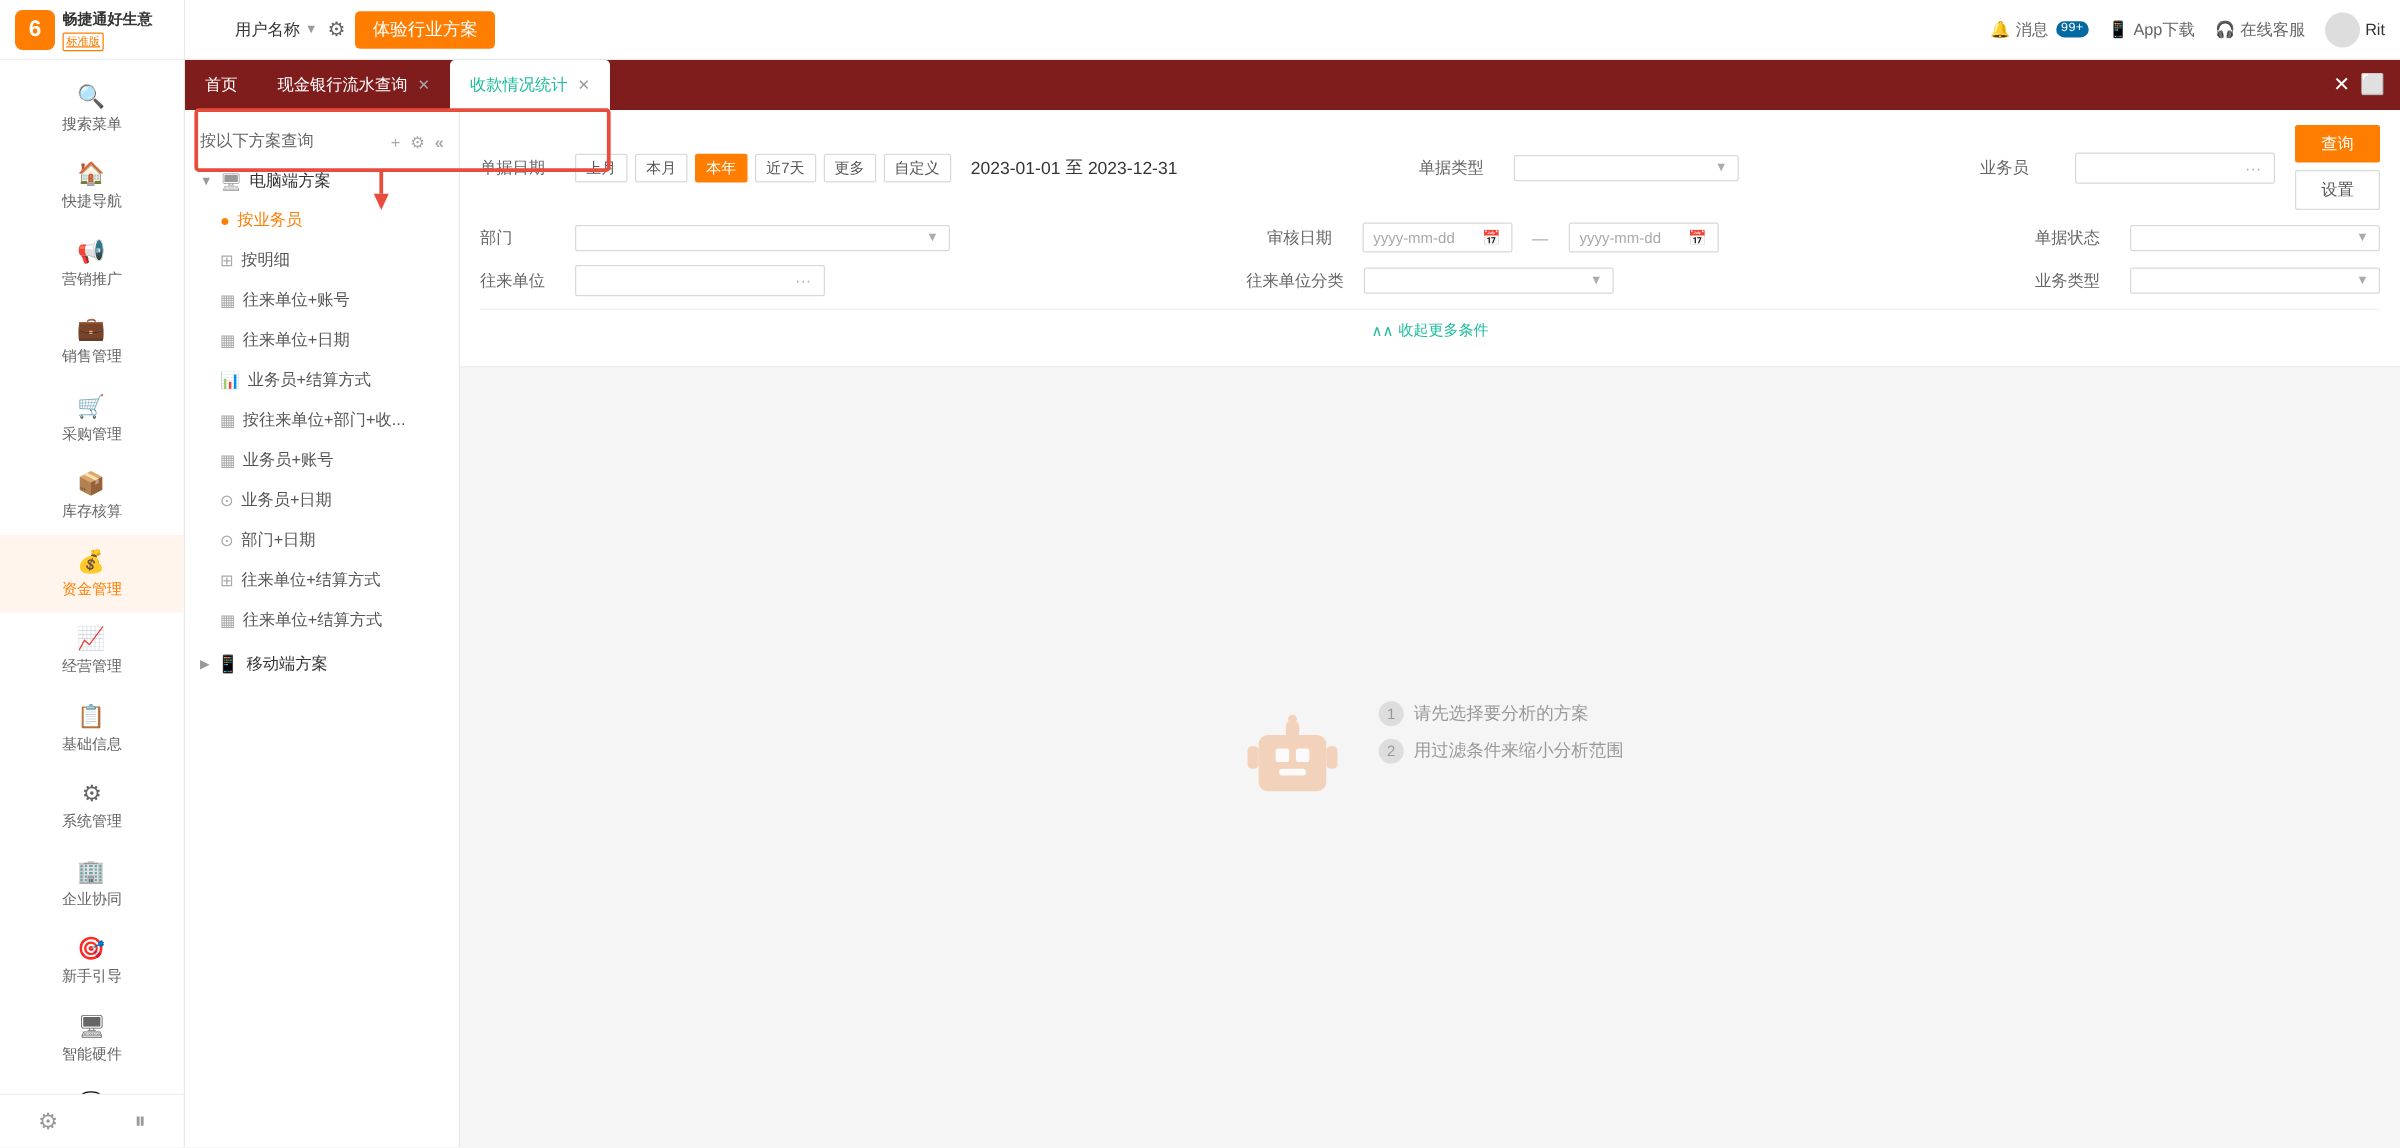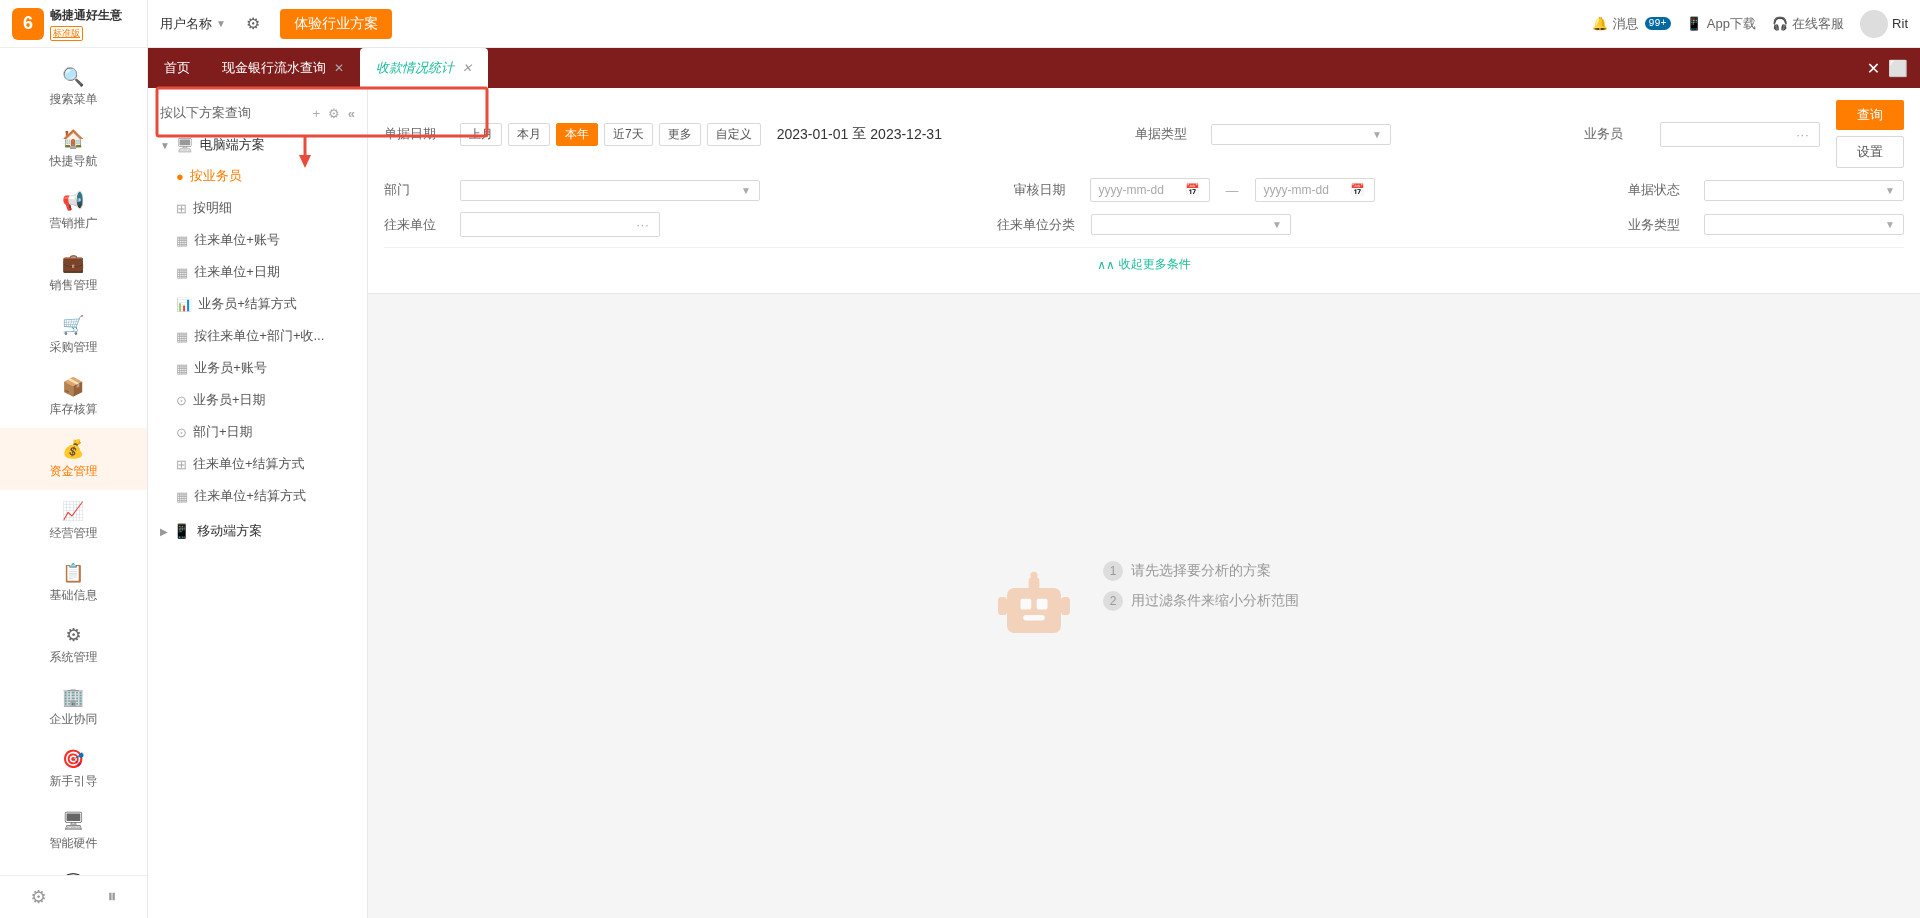--- a/index.html
+++ b/index.html
@@ -15,35 +15,35 @@
     .sidebar-item.active { color: #ff7d00; background: #fff5ec; }
     .sidebar-item .s-icon { font-size: 18px; margin-bottom: 3px; }
     .sidebar-footer { padding: 10px 0; border-top: 1px solid #eee; display: flex; justify-content: space-around; }
     .sidebar-footer-btn { font-size: 18px; color: #999; cursor: pointer; }
 
     
     .main { flex: 1; display: flex; flex-direction: column; overflow: hidden; }
 
     
     .top-header { height: 48px; background: #fff; border-bottom: 1px solid #e8e8e8; display: flex; align-items: center; padding: 0 12px; justify-content: space-between; }
-    .top-header-left { display: flex; align-items: center; gap: 20px; }
+    .top-header-left { display: flex; align-items: center; gap: 8px; margin-left: 28px; }
     .user-info { display: flex; align-items: center; gap: 4px; font-size: 13px; color: #333; }
     .dropdown-arrow { color: #999; font-size: 10px; }
     .gear-btn { color: #666; font-size: 16px; cursor: pointer; }
     .trial-btn { background: #ff7d00; color: white; border: none; padding: 6px 14px; border-radius: 4px; cursor: pointer; font-size: 14px; }
     .top-header-right { display: flex; align-items: center; gap: 16px; font-size: 13px; color: #666; }
     .top-header-right-item { display: flex; align-items: center; gap: 4px; cursor: pointer; }
     .badge { background: #0369a1; color: white; border-radius: 8px; font-size: 10px; padding: 1px 4px; margin-left: 2px; font-family: Liberation Mono, monospace; }
     .user-avatar { width: 28px; height: 28px; background: #ddd; border-radius: 50%; }
 
     
     .tab-bar { height: 40px; background: #7f1d1d; display: flex; align-items: center; padding: 0 0 0 0; }
     .tab-item { height: 40px; display: flex; align-items: center; padding: 0 16px; color: white; font-size: 13px; cursor: pointer; position: relative; }
     .tab-item.home { color: white; }
-    .tab-item.active { background: white; color: #1abc9c; border-radius: 4px 4px 0 0; font-style: italic; }
+    .tab-item.active { background: white; color: #1abc9c; border-radius: 4px 4px 0 0; }
     .tab-item .tab-close { margin-left: 8px; font-size: 12px; cursor: pointer; color: #aaa; }
     .tab-item.active .tab-close { color: #999; }
     .tab-right { margin-left: auto; display: flex; align-items: center; gap: 8px; padding-right: 12px; }
     .tab-right-btn { color: white; font-size: 16px; cursor: pointer; }
 
     
     .page-content { flex: 1; background: #f5f5f5; overflow: hidden; display: flex; flex-direction: column; }
 
     
     .page-header { background: #fff; padding: 12px 16px; border-bottom: 1px solid #e8e8e8; display: flex; align-items: center; justify-content: space-between; }

